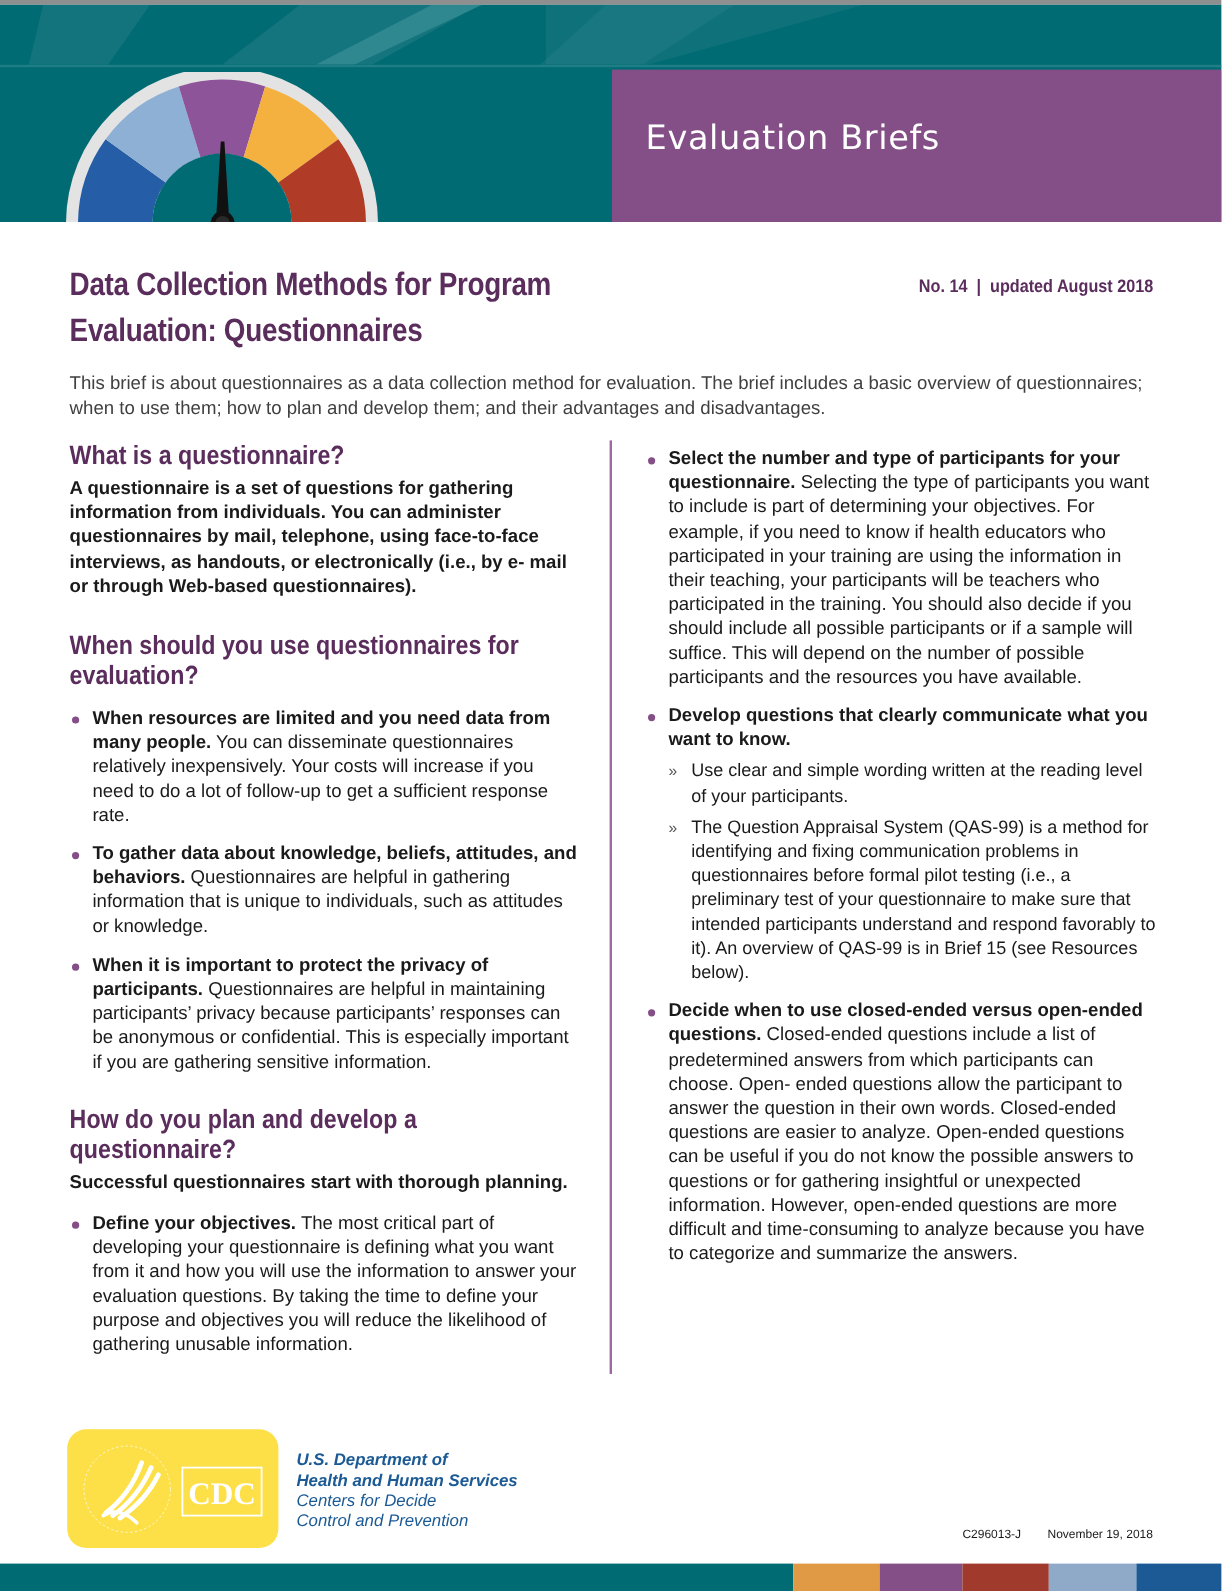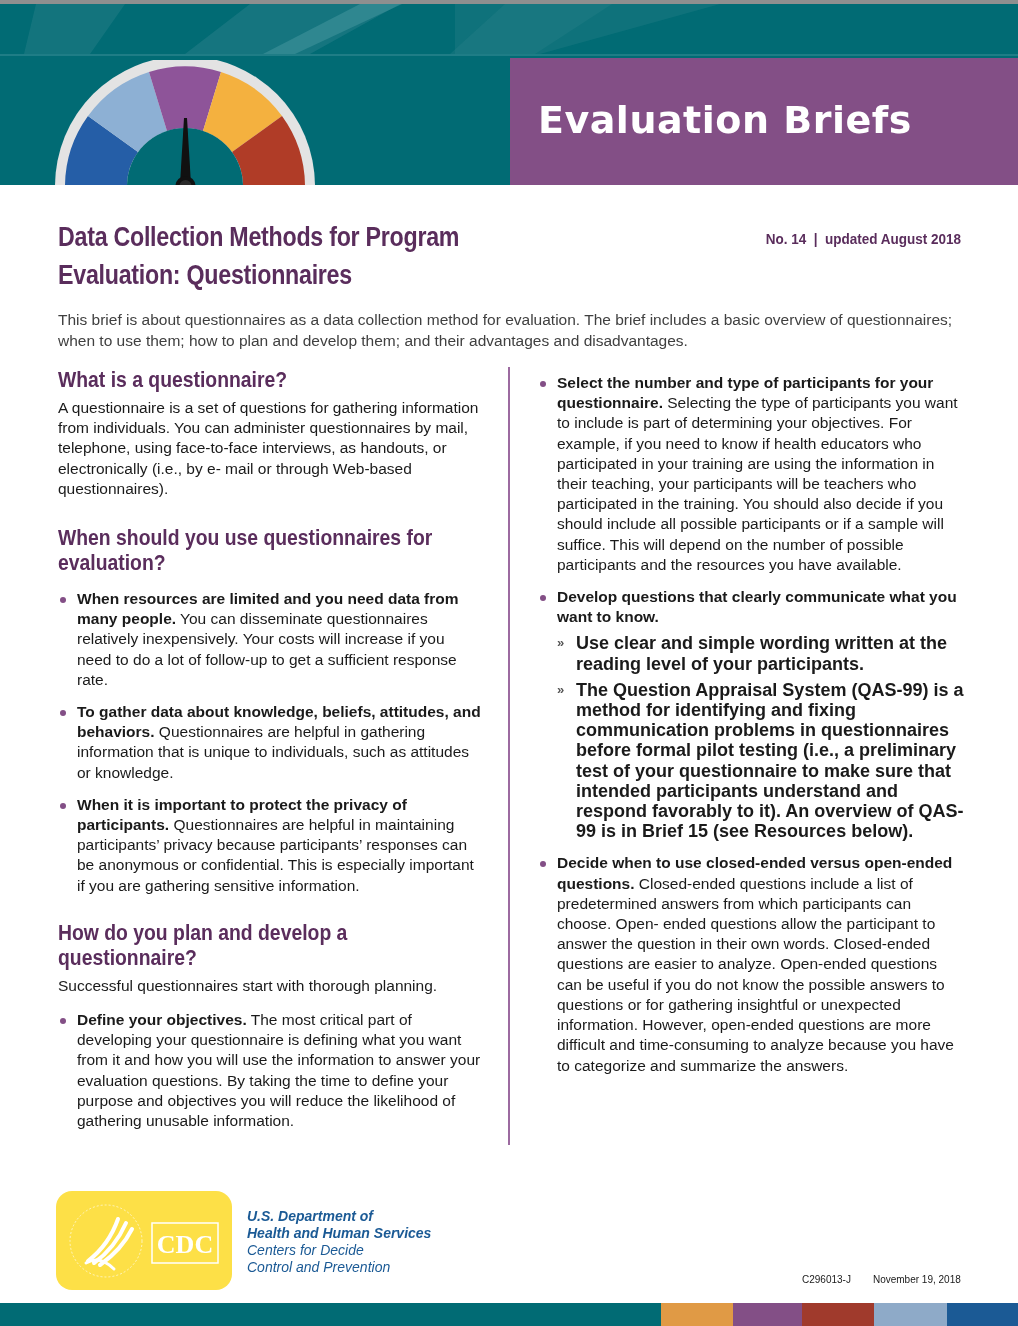--- a/index.html
+++ b/index.html
@@ -5,45 +5,45 @@
   * { box-sizing: border-box; margin: 0; padding: 0; }
   html, body { width: 1018px; height: 1326px; background: #ffffff; overflow: hidden; }
   body { position: relative; font-family: "Liberation Sans", sans-serif; color: #1a1a1a; }
 
   
   .top-gray { position: absolute; left: 0; top: 0; width: 1018px; height: 4px; background: #8f8f8f; }
   .header { position: absolute; left: 0; top: 4px; width: 1018px; height: 181px; background: #016b74; overflow: hidden; }
   .header-stripes { position: absolute; left: 0; top: 0; width: 1018px; height: 50px; }
   .header-line { position: absolute; left: 0; top: 50px; width: 1018px; height: 2px; background: #1f7d86; }
   .brand-box { position: absolute; left: 510px; top: 54px; width: 508px; height: 131px; background: #834f86; }
-  .brand-title { position: absolute; left: 28px; top: 40px; font-family: "DejaVu Sans", sans-serif; font-weight: bold; font-size: 38px; color: #ffffff; letter-spacing: 0.5px; text-align: center; }
+  .brand-title { position: absolute; left: 28px; top: 40px; font-family: "DejaVu Sans", sans-serif; font-weight: normal; font-size: 28px; color: #ffffff; letter-spacing: 0.5px; text-align: center; }
   .gauge { position: absolute; left: 50px; top: 56px; width: 270px; height: 140px; }
 
   
   .doc-title { position: absolute; left: 58px; top: 218px; width: 520px; font-family: "Liberation Sans", sans-serif; font-weight: bold; font-size: 27px; line-height: 38px; color: #5a2d5c; transform: scaleX(0.86); transform-origin: left top; letter-spacing: -0.3px; }
   .doc-meta { position: absolute; right: 57px; top: 230px; font-weight: bold; font-size: 15px; color: #5a2d5c; transform: scaleX(0.9); transform-origin: right top; white-space: nowrap; }
   .intro { position: absolute; left: 58px; top: 309px; width: 900px; font-size: 15.5px; line-height: 21px; color: #404040; }
 
   
   .col { position: absolute; top: 367px; }
   .col-left { left: 58px; width: 425px; }
   .col-right { left: 538px; width: 428px; }
   .col-divider { position: absolute; left: 508px; top: 367px; width: 2px; height: 778px; background: #9c6aa0; }
 
   h2.section { font-weight: bold; font-size: 22px; line-height: 25px; color: #5a2d5c; transform: scaleX(0.88); transform-origin: left top; width: 114%; margin-bottom: 6px; }
-  p.body { font-size: 15.5px; line-height: 20.2px; color: #1a1a1a; }
+  p.body { font-size: 15.5px; line-height: 20.2px; color: #1a1a1a; font-weight: bold; }
   .gap-section { height: 26px; }
 
   ul.bullets { list-style: none; margin-top: 14px; }
   ul.bullets > li { position: relative; padding-left: 19px; font-size: 15.5px; line-height: 20.2px; margin-bottom: 12px; }
   ul.bullets > li::before { content: ""; position: absolute; left: 2px; top: 8px; width: 6px; height: 6px; border-radius: 50%; background: #834f86; }
   .lead { font-weight: bold; margin-top: 16px; }
 
   ul.sub { list-style: none; margin-top: 6px; }
-  ul.sub > li { position: relative; padding-left: 19px; font-size: 18px; line-height: 20.2px; margin-bottom: 6px; font-weight: bold; }
+  ul.sub > li { position: relative; padding-left: 19px; font-size: 15px; line-height: 20.2px; margin-bottom: 6px; }
   ul.sub > li::before { content: "»"; position: absolute; left: 0; top: 0; font-size: 13px; color: #555; }
 
   
   .hhs-logo { position: absolute; left: 56px; top: 1191px; width: 176px; height: 99px; background: #fde047; border-radius: 16px; }
   .agency { position: absolute; left: 247px; top: 1208px; font-size: 14px; line-height: 17px; color: #1b5a95; font-style: italic; }
   .agency .b { font-weight: bold; }
   .footer-meta { position: absolute; left: 802px; top: 1274px; font-size: 10px; color: #1a1a1a; white-space: nowrap; }
   .footer-meta span + span { margin-left: 22px; }
   .bottom-bar { position: absolute; left: 0; top: 1303px; width: 1018px; height: 23px; display: flex; }
   .bottom-bar div { height: 100%; }

